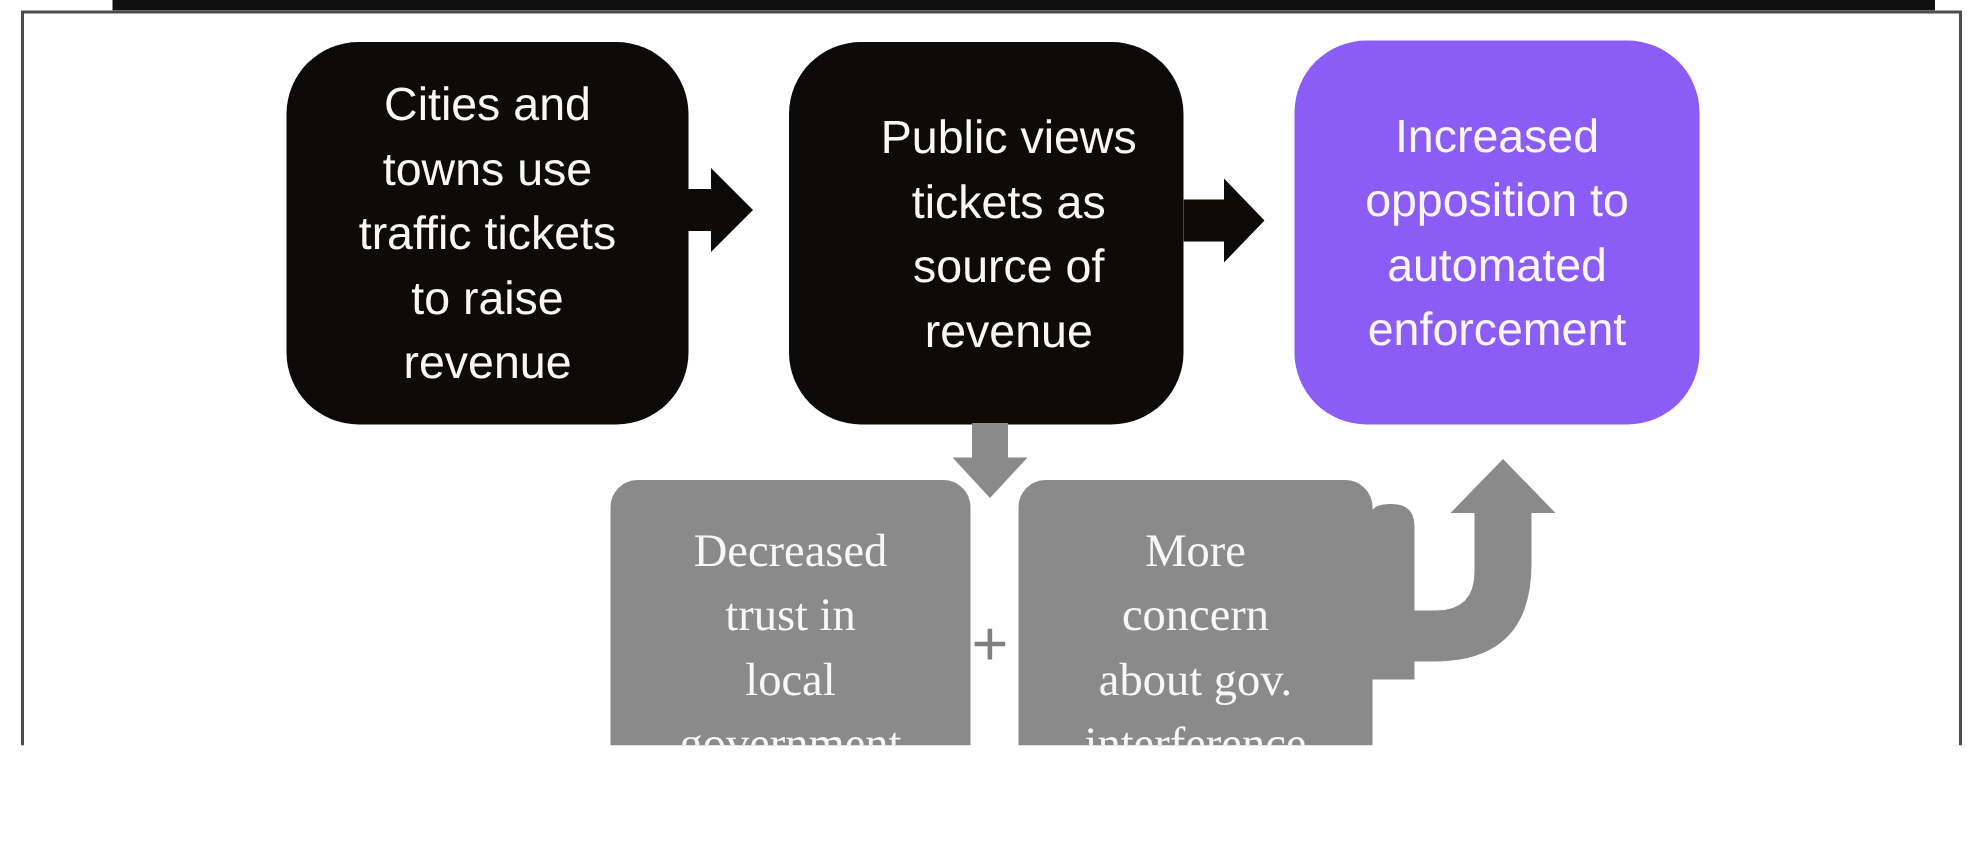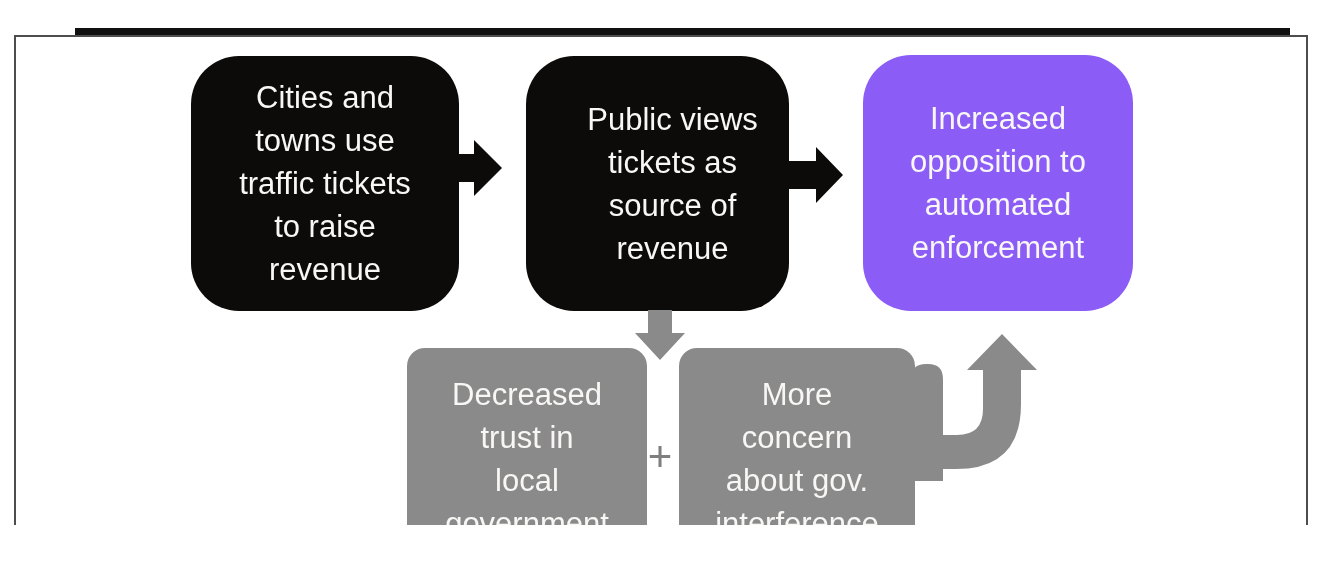--- a/index.html
+++ b/index.html
@@ -3,21 +3,20 @@
 <meta charset="utf-8">
 <style>
   html, body { margin: 0; padding: 0; background: #ffffff; }
   .stage {
     position: relative;
     width: 1324px;
     height: 497px;
     background: #ffffff;
     overflow: hidden;
     font-family: "Liberation Sans", sans-serif;
-    margin-top: 28px;
   }
   .band { position: absolute; }
   .band-top    { left: 75px;  top: 0;      width: 1215px; height: 7px; }
   .band-bottom { left: 75px;  top: 552px;  width: 1215px; height: 7px; }
   .strip-bottom{ left: 0;     top: 562px;  width: 1324px; height: 4px; background: #d6d6d6; }
   .frame {
     position: absolute;
     left: 14px; top: 7px;
     width: 1294px; height: 545px;
     border: 2px solid #4d4d4d;
@@ -31,21 +30,21 @@
     text-align: center;
     box-sizing: border-box;
   }
   .node-text {
     white-space: pre-line;
     font-size: 31px;
     line-height: 43px;
     font-weight: 400;
   }
   .node.black { border-radius: 48px; }
-  .node.gray  { border-radius: 18px; }
+  .node.gray  { border-radius: 18px; font-family: Liberation Serif, serif; }
 
   #n-cities       { left: 191px; top: 28px;  width: 268px; height: 255px; }
   #n-public       { left: 526px; top: 28px;  width: 263px; height: 255px; padding-left: 30px; }
   #n-opposition   { left: 863px; top: 27px;  width: 270px; height: 256px; }
   #n-trust        { left: 407px; top: 320px; width: 240px; height: 222px; }
   #n-interference { left: 679px; top: 320px; width: 236px; height: 222px; }
 
   .plus {
     position: absolute;
     left: 638px; top: 404px;

